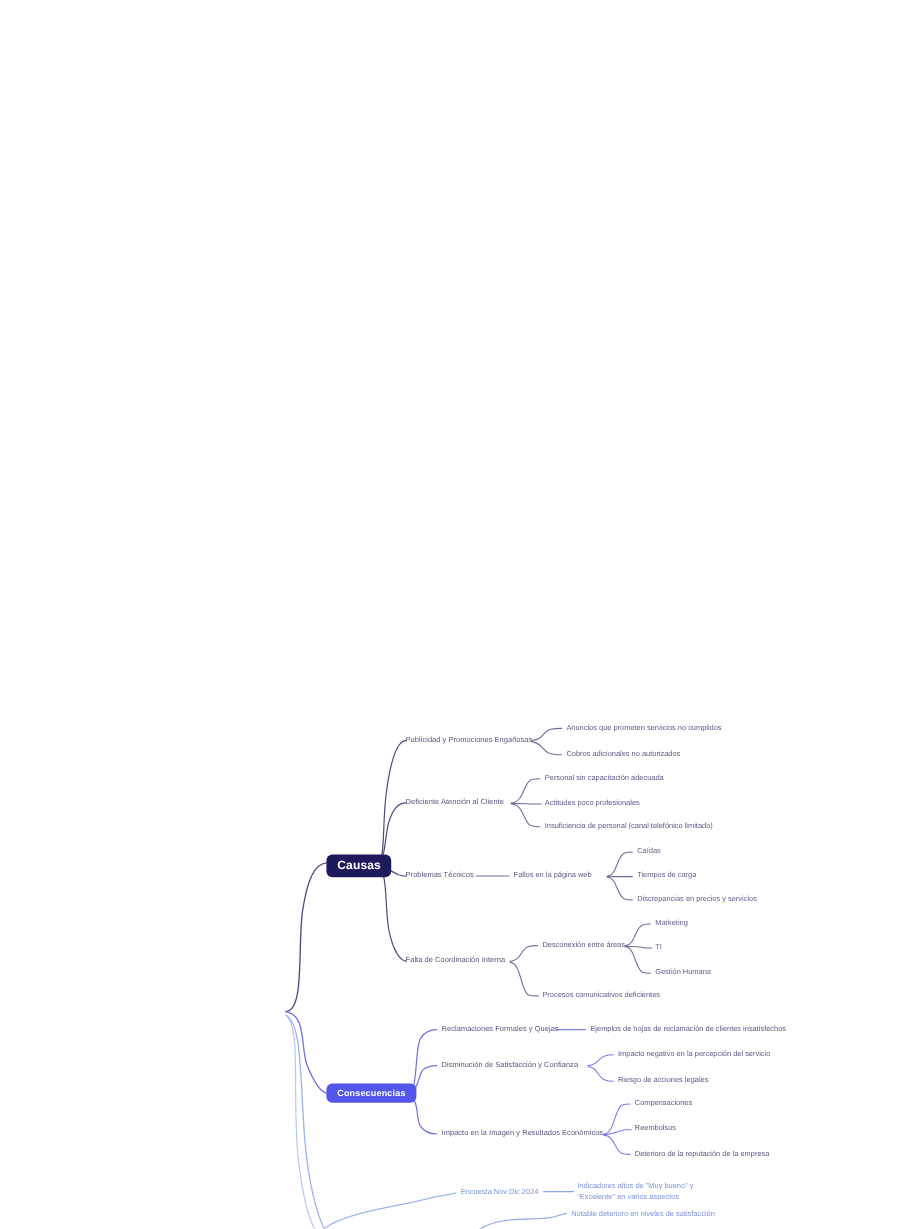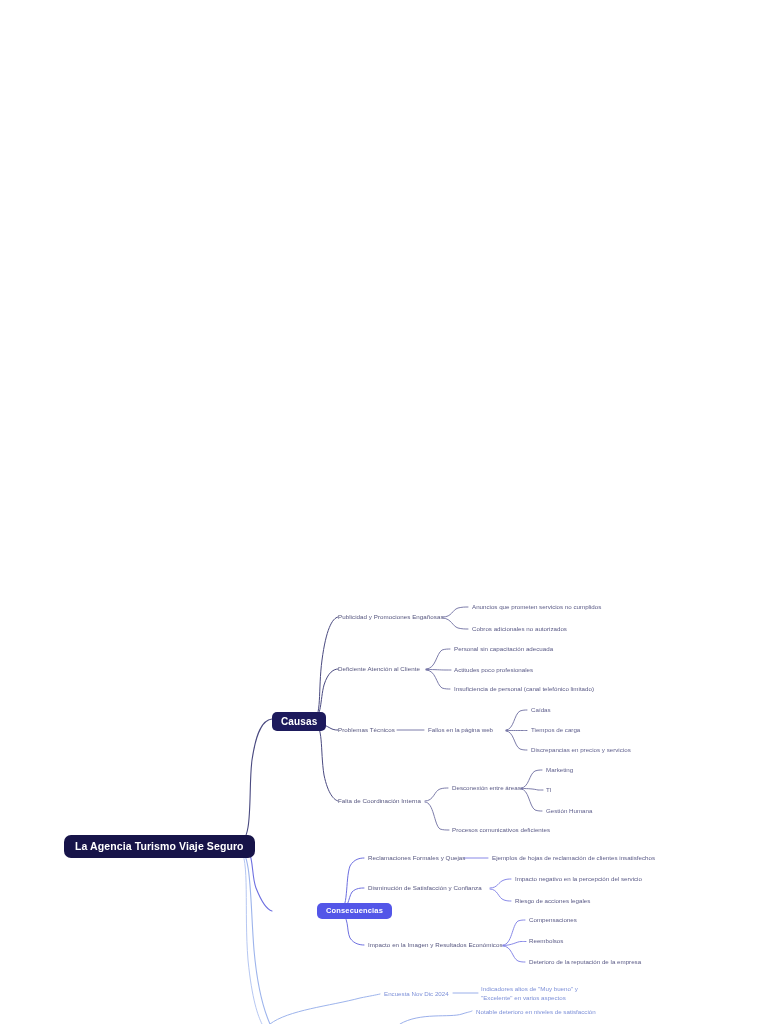--- a/index.html
+++ b/index.html
@@ -45,21 +45,20 @@
     letter-spacing:.15px;
   }
   .pill-indigo{
     background:#5356e8;
     color:#ffffff;
     font-size:7.5px;
     font-weight:bold;
     padding:3.5px 9px 4px 9px;
     border-radius:5px;
     letter-spacing:.15px;
-    margin-left:45px;
   }
   .leaf{
     color:#55557e;
     font-size:6.2px;
     letter-spacing:.05px;
   }
   .leaf-2{
     color:#5a5a86;
     font-size:6.2px;
   }
@@ -129,23 +128,20 @@
       <path d="M503,945 C512,945 512,925 518,921 C521,920 523,920 525,920" stroke="#7a7ce4" stroke-width=".9"></path>
       <path d="M503,945.5 C512,945.5 517,941.5 521,941.5 C523,941.5 524,941.5 526,941.5" stroke="#7a7ce4" stroke-width=".9"></path>
       <path d="M503,946 C512,946 512,958 518,961 C521,962 523,962 525,962" stroke="#7a7ce4" stroke-width=".9"></path>
 
       <path d="M270,1024 C288,1010 330,1006 360,998 C370,996 376,995 380,994" stroke="#9db4ec" stroke-width="1"></path>
       <path d="M453,993 L478,993" stroke="#8fa6e8" stroke-width=".9"></path>
       <path d="M400,1024 C420,1012 450,1018 462,1014 C468,1012 470,1012 472,1011" stroke="#8fa6e8" stroke-width=".9"></path>
     </g>
   </svg>
 
-  <div class="node pill-root" style="left:64px;top:835px;">
-    <span>La Agencia Turismo Viaje Seguro</span>
-  </div>
 
   <div class="node pill-dark" style="left:272px;top:712px;">
     <span>Causas</span>
   </div>
 
   <div class="node leaf" style="left:338px;top:613px;">
     <span>Publicidad y Promociones Engañosas</span>
   </div>
   <div class="node leaf-2" style="left:472px;top:603px;">
     <span>Anuncios que prometen servicios no cumplidos</span>

